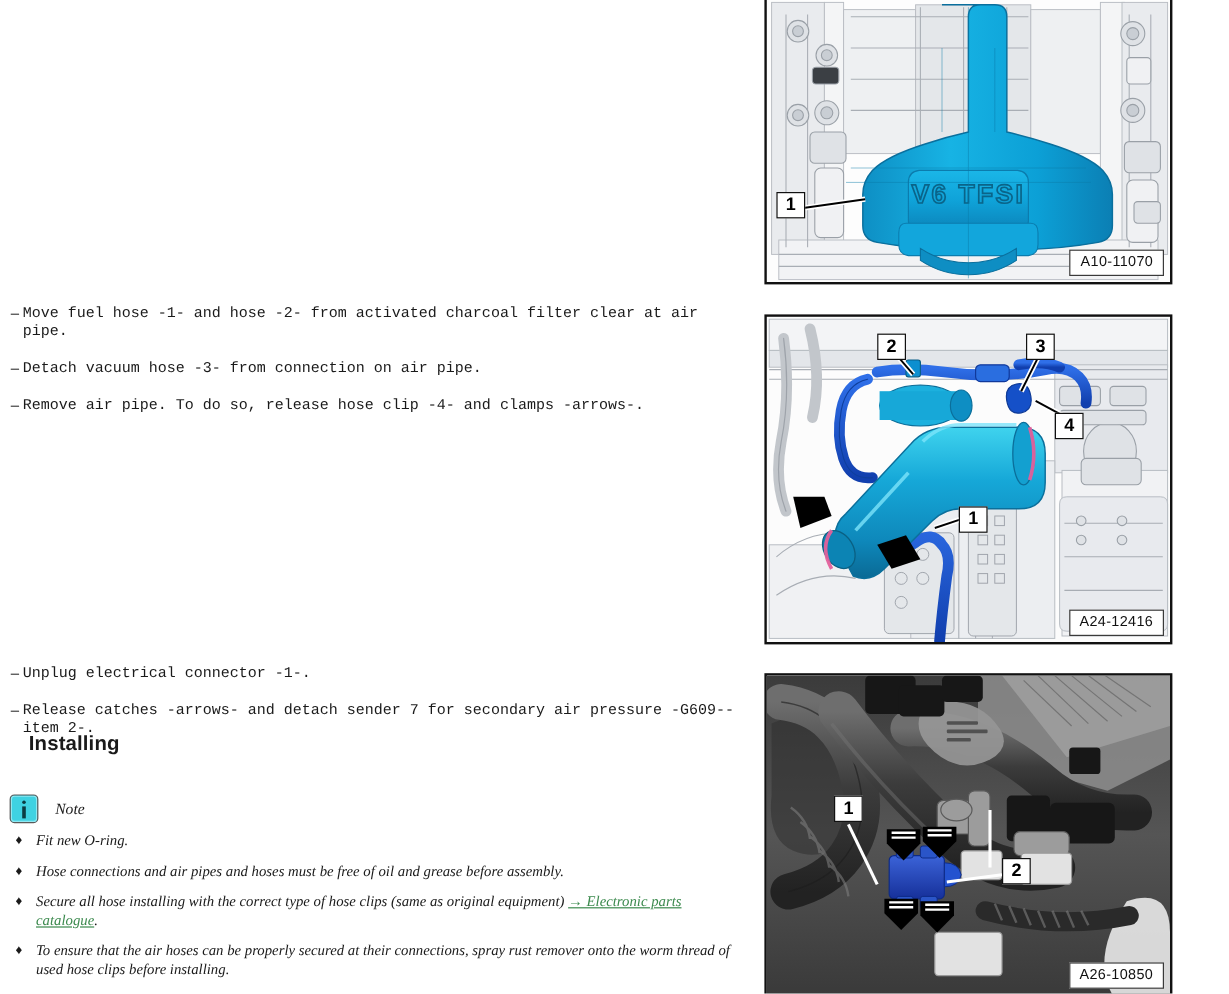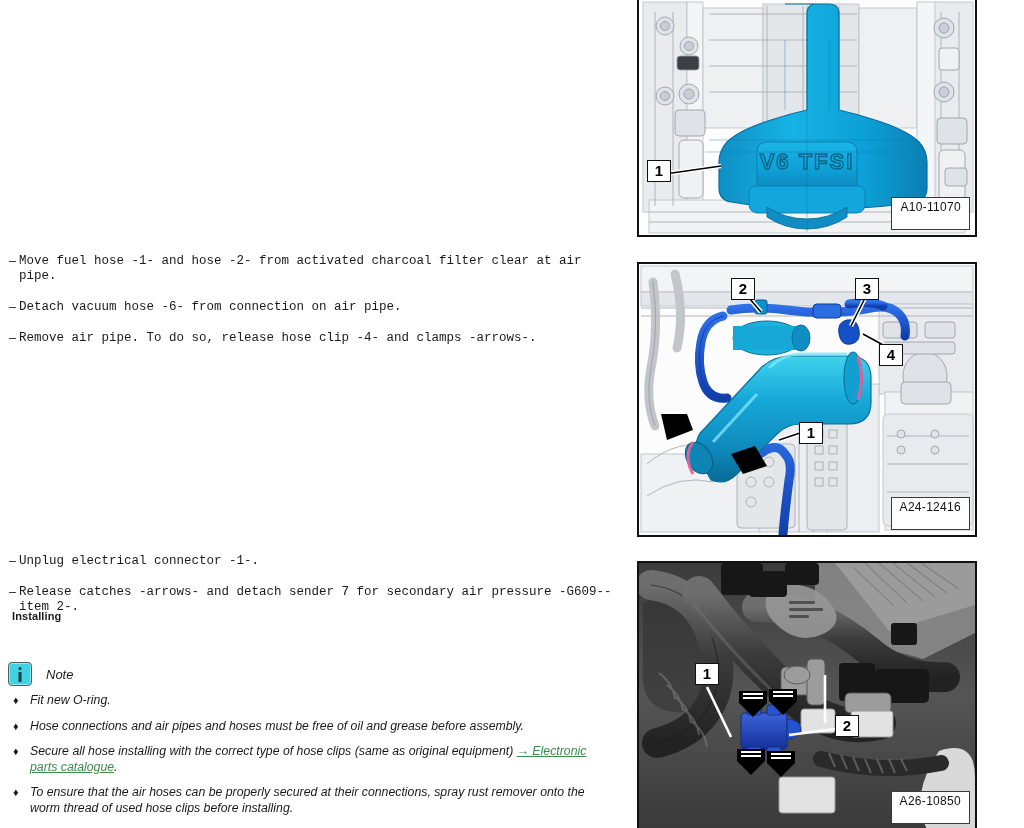--- a/index.html
+++ b/index.html
@@ -50,40 +50,41 @@
     color: #1a1a1a;
   }
   .proc-text {
     flex: 1 1 auto;
     padding-left: 1px;
     font-family: Liberation Mono, monospace;
   }
 
   .heading {
     position: absolute;
-    left: 12px;
+    left: 24px;
     top: 610px;
-    font-size: 11px;
+    font-size: 17px;
     font-weight: bold;
     letter-spacing: .1px;
   }
   .lead-para {
     position: absolute;
     left: 8px;
     top: 637px;
     font-size: 12.5px;
     line-height: 15px;
   }
 
   
   .note-block {
     position: absolute;
     left: 8px;
     top: 661px;
     width: 612px;
+    font-family: Liberation Serif, serif;
   }
   .note-head {
     display: flex;
     align-items: center;
     height: 26px;
   }
   .note-icon {
     width: 24px;
     height: 24px;
     flex: 0 0 24px;
@@ -169,21 +170,21 @@
     height: 100%;
     display: block;
   }
 
   .fig-code {
     position: absolute;
     right: 5px;
     bottom: 5px;
     background: #ffffff;
     border: 1px solid #3a3a3a;
-    padding: 2px 8px 15px 8px;
+    padding: 2px 8px 4px 8px;
     font-size: 12px;
     letter-spacing: .3px;
     color: #111;
     z-index: 8;
   }
 
   
   .callout {
     position: absolute;
     background: #ffffff;
@@ -204,21 +205,21 @@
 
 <div class="text-col">
 
   <div class="proc-list block-a">
     <div class="proc-item">
       <span class="proc-dash">–</span>
       <span class="proc-text">Move fuel hose -1- and hose -2- from activated charcoal filter clear at air pipe.</span>
     </div>
     <div class="proc-item">
       <span class="proc-dash">–</span>
-      <span class="proc-text">Detach vacuum hose -6- from connection on air pipe.</span>
+      <span class="proc-text">Detach vacuum hose -3- from connection on air pipe.</span>
     </div>
     <div class="proc-item">
       <span class="proc-dash">–</span>
       <span class="proc-text">Remove air pipe. To do so, release hose clip -4- and clamps -arrows-.</span>
     </div>
   </div>
 
   <div class="proc-list block-b">
     <div class="proc-item">
       <span class="proc-dash">–</span>

